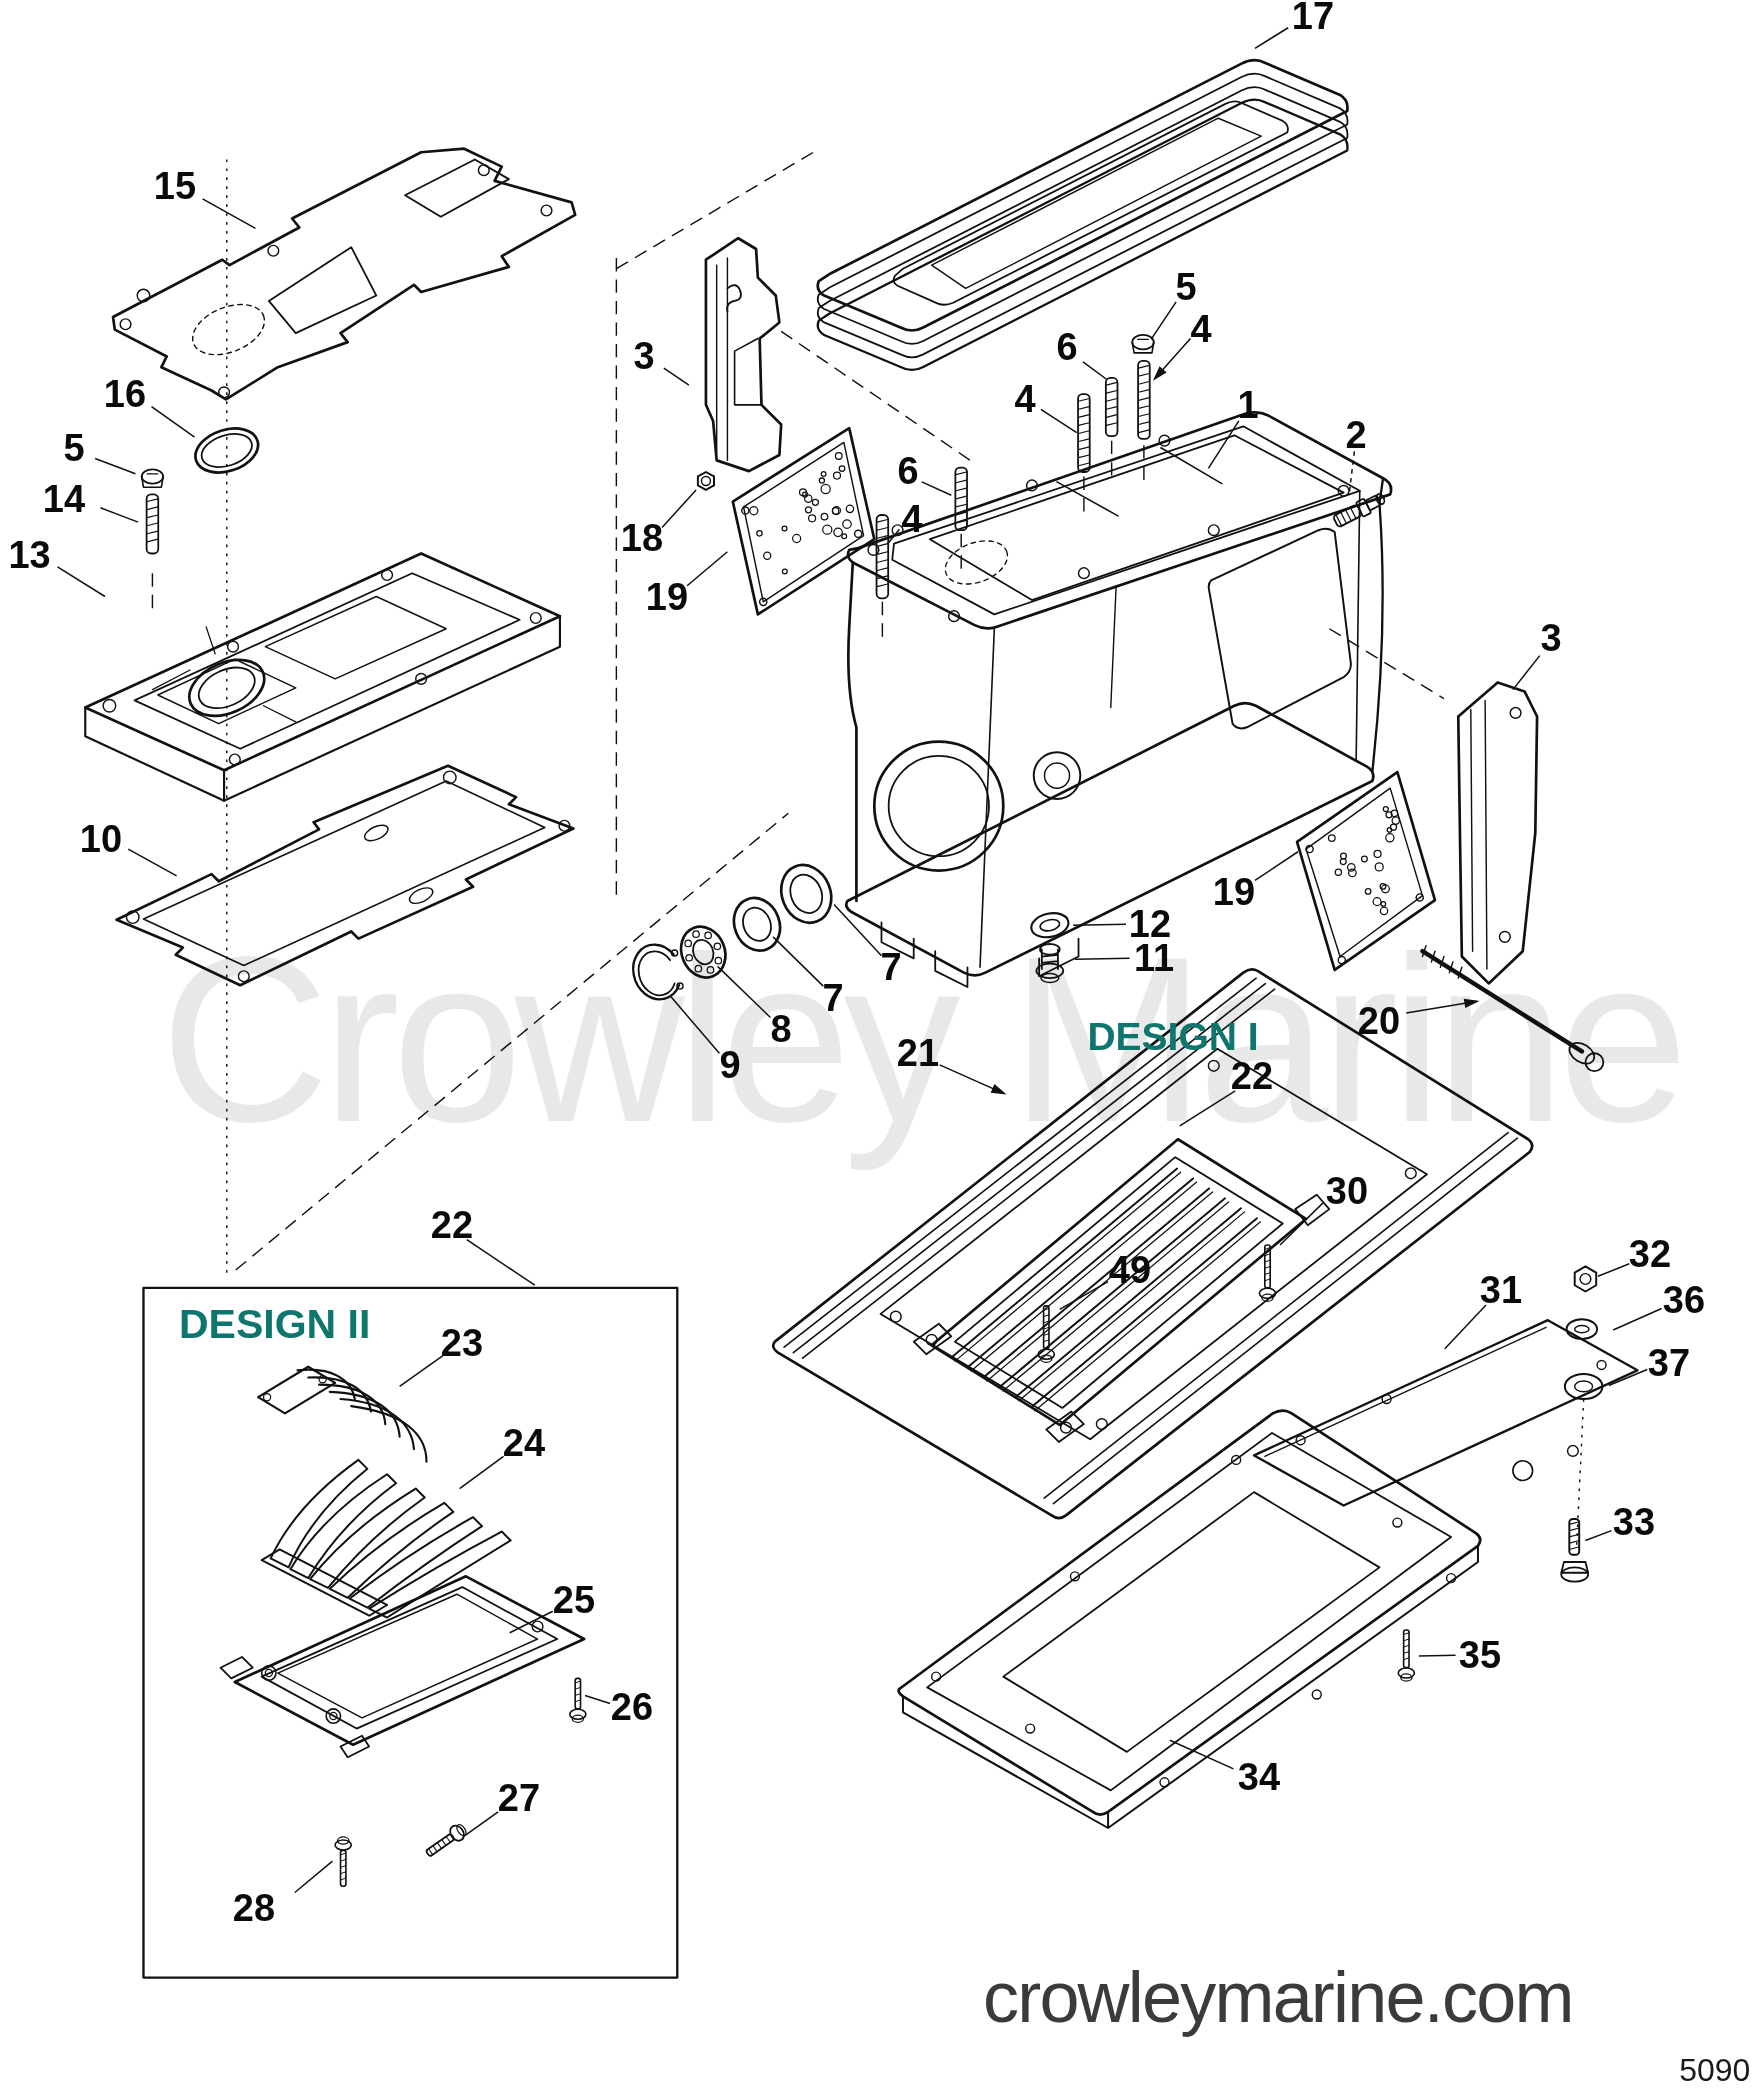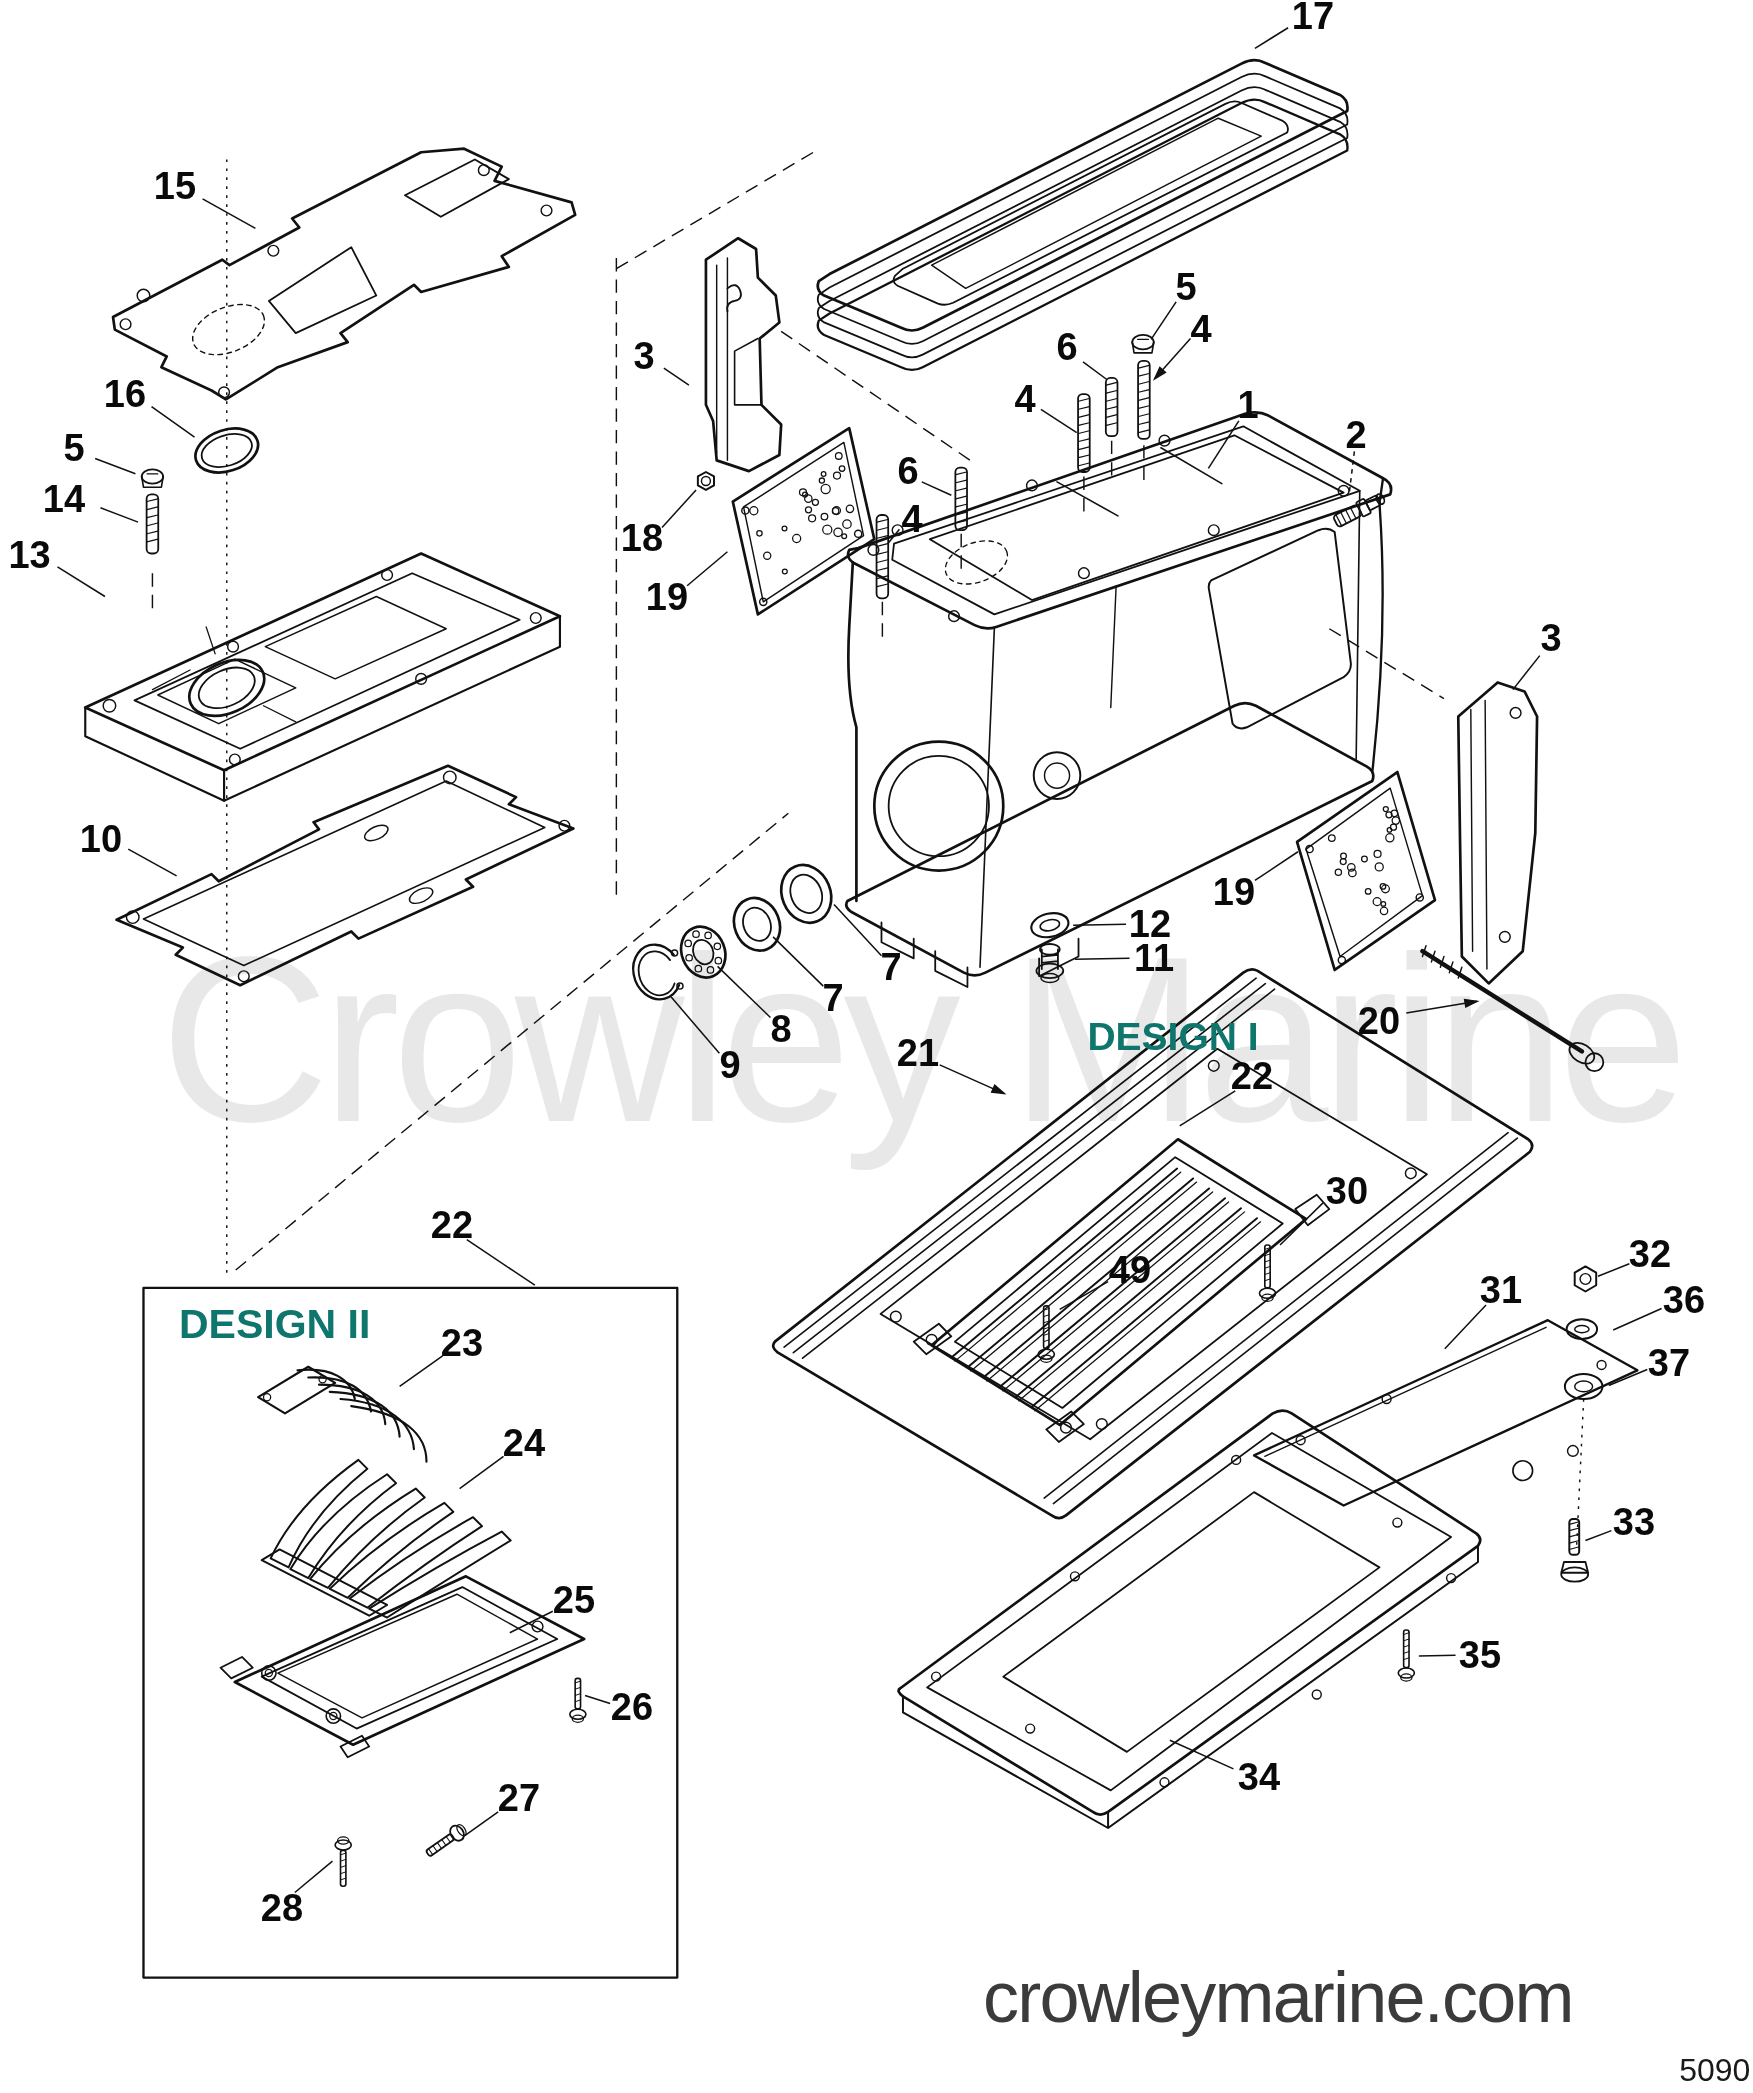--- a/index.html
+++ b/index.html
@@ -584,21 +584,21 @@
       <div class="callout" style="left: 1234px; top: 892px;">19</div>
       <div class="callout" style="left: 1379px; top: 1021px;">20</div>
       <div class="callout" style="left: 918px; top: 1053px;">21</div>
       <div class="callout" style="left: 1252px; top: 1076px;">22</div>
       <div class="callout" style="left: 452px; top: 1225px;">22</div>
       <div class="callout" style="left: 462px; top: 1343px;">23</div>
       <div class="callout" style="left: 524px; top: 1443px;">24</div>
       <div class="callout" style="left: 574px; top: 1600px;">25</div>
       <div class="callout" style="left: 632px; top: 1707px;">26</div>
       <div class="callout" style="left: 519px; top: 1798px;">27</div>
-      <div class="callout" style="left: 282px; top: 1908px;">28</div>
+      <div class="callout" style="left: 254px; top: 1908px;">28</div>
       <div class="callout" style="left: 1130px; top: 1270px;">49</div>
       <div class="callout" style="left: 1347px; top: 1191px;">30</div>
       <div class="callout" style="left: 1501px; top: 1290px;">31</div>
       <div class="callout" style="left: 1650px; top: 1254px;">32</div>
       <div class="callout" style="left: 1634px; top: 1522px;">33</div>
       <div class="callout" style="left: 1259px; top: 1777px;">34</div>
       <div class="callout" style="left: 1480px; top: 1655px;">35</div>
       <div class="callout" style="left: 1684px; top: 1300px;">36</div>
       <div class="callout" style="left: 1669px; top: 1363px;">37</div>
     </div>

